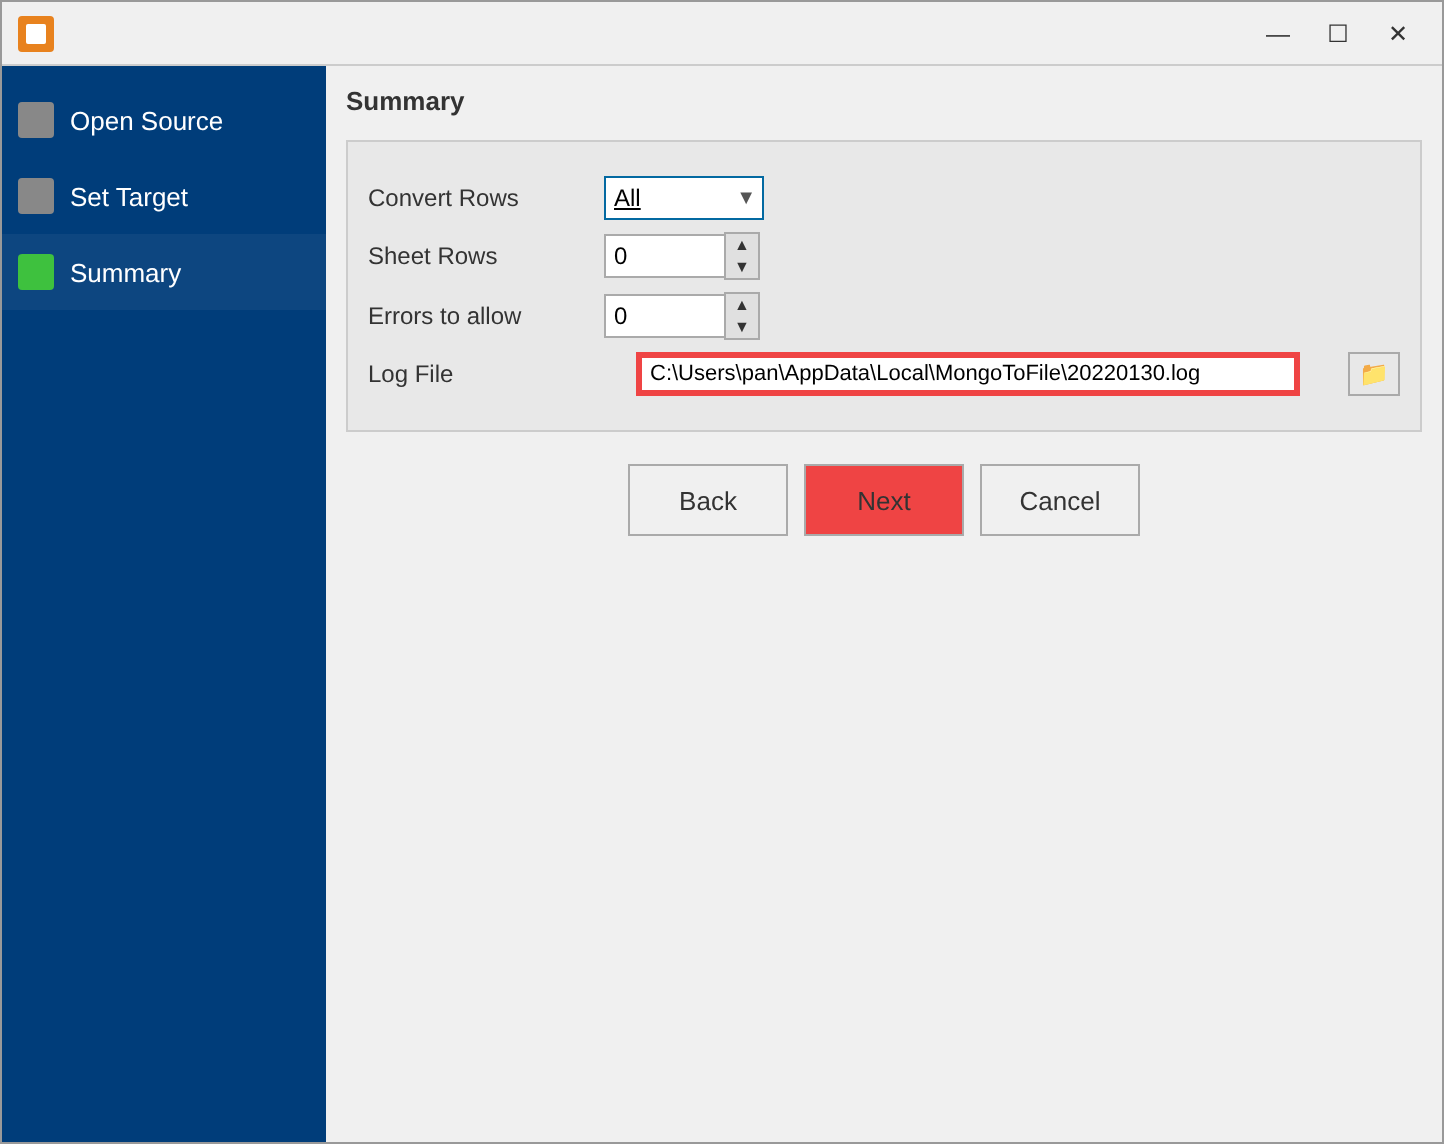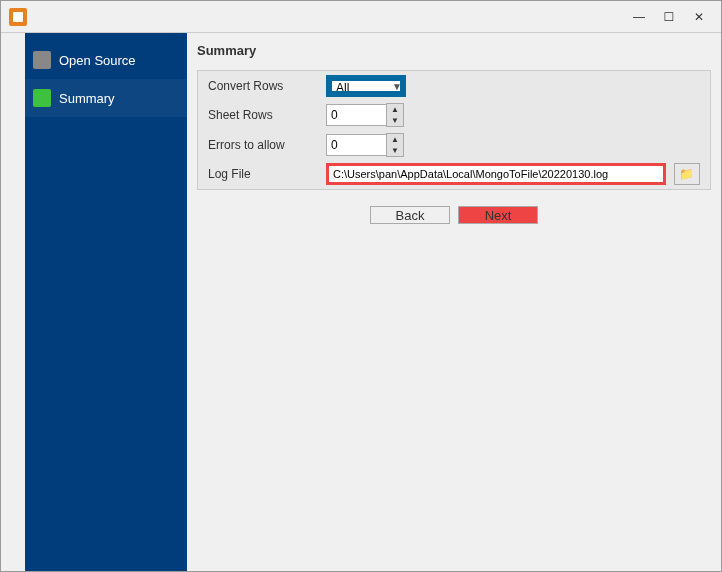--- a/index.html
+++ b/index.html
@@ -70,21 +70,20 @@
       align-items: center;
       justify-content: center;
       font-size: 12px;
       color: #333;
     }
 
     .main-content {
       display: flex;
       flex: 1;
       overflow: hidden;
-      margin-left: 24px;
     }
 
     .sidebar {
       width: 162px;
       background: #003d7a;
       flex-shrink: 0;
       padding-top: 8px;
     }
 
     .sidebar-item {
@@ -155,21 +154,21 @@
       color: #333;
     }
 
     .summary-to {
       color: #333;
     }
 
     .form-section {
       background: #e8e8e8;
       border: 1px solid #ccc;
-      padding: 4px 10px;
+      padding: 17px 10px;
       display: flex;
       flex-direction: column;
       gap: 6px;
     }
 
     .form-row {
       display: flex;
       align-items: center;
       gap: 8px;
     }
@@ -182,21 +181,21 @@
     }
 
     .form-control {
       display: flex;
       align-items: center;
     }
 
     .select-control {
       width: 80px;
       height: 22px;
-      border: 6px solid #0369a1;
+      border: 1px solid #0369a1;
       background: white;
       font-size: 12px;
       padding: 0 4px;
       appearance: none;
       -webkit-appearance: none;
       cursor: pointer;
       position: relative;
       text-decoration: underline;
     }
 
@@ -251,21 +250,21 @@
       align-items: center;
       justify-content: center;
       font-size: 8px;
       color: #333;
       padding: 0;
       line-height: 1;
     }
 
     .log-file-row {
       display: flex;
-      gap: 8px;
+      gap: 24px;
     }
 
     .log-file-input {
       flex: 1;
       height: 22px;
       border: 3px solid #ef4444;
       background: white;
       font-size: 11px;
       padding: 0 4px;
     }
@@ -284,21 +283,21 @@
 
     .button-row {
       display: flex;
       justify-content: center;
       gap: 8px;
       padding: 8px 0 4px 0;
     }
 
     .action-btn {
       width: 80px;
-      height: 18px;
+      height: 36px;
       border: 1px solid #aaa;
       background: #f0f0f0;
       cursor: pointer;
       font-size: 13px;
       color: #333;
       display: flex;
       align-items: center;
       justify-content: center;
     }
 
@@ -323,20 +322,24 @@
       <button class="title-btn close">✕</button>
     </div>
   </div>
 
   <div class="main-content">
 
     <div class="sidebar">
       <div class="sidebar-item">
         <div class="sidebar-icon gray"></div>
         <span class="sidebar-label">Open Source</span>
+      </div>
+      <div class="sidebar-item">
+        <div class="sidebar-icon gray"></div>
+        <span class="sidebar-label">Set Target</span>
       </div>
       <div class="sidebar-item active">
         <div class="sidebar-icon green"></div>
         <span class="sidebar-label">Summary</span>
       </div>
     </div>
 
     <div class="content-area">
       <div class="section-title">Summary</div>
 
@@ -383,16 +386,17 @@
           <input class="log-file-input" type="text" value="C:\Users\pan\AppData\Local\MongoToFile\20220130.log" style="">
           <button class="log-file-btn">
             <span>📁</span>
           </button>
         </div>
       </div>
 
       <div class="button-row">
         <button class="action-btn">Back</button>
         <button class="action-btn primary">Next</button>
+        <button class="action-btn">Cancel</button>
       </div>
     </div>
   </div>
 </div>
 
 </body></html>

